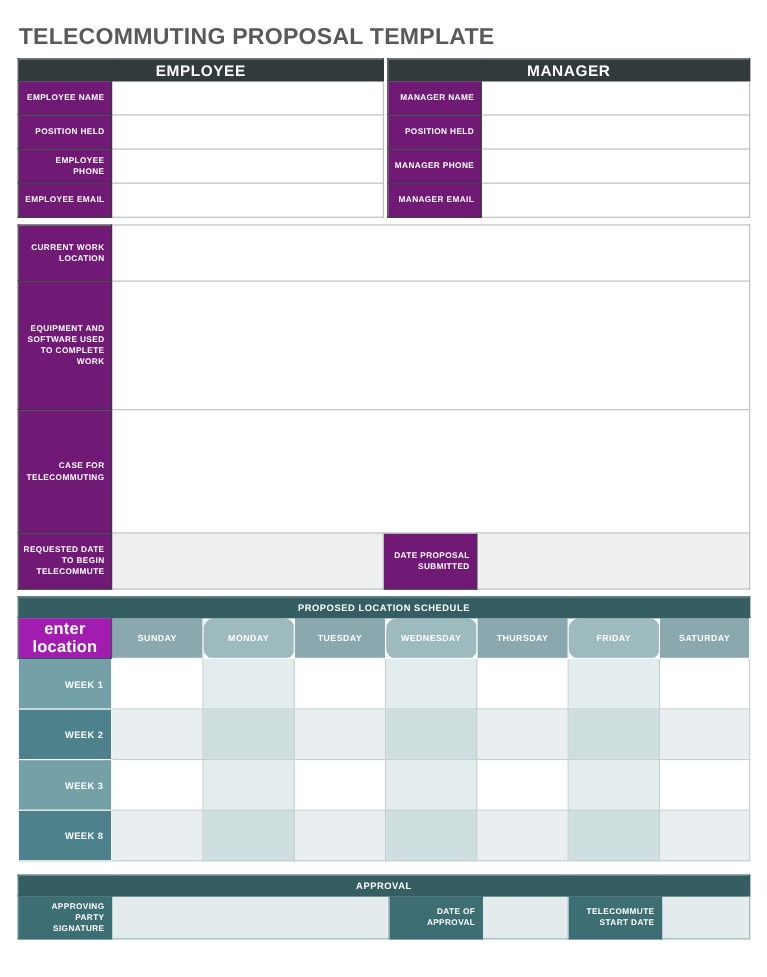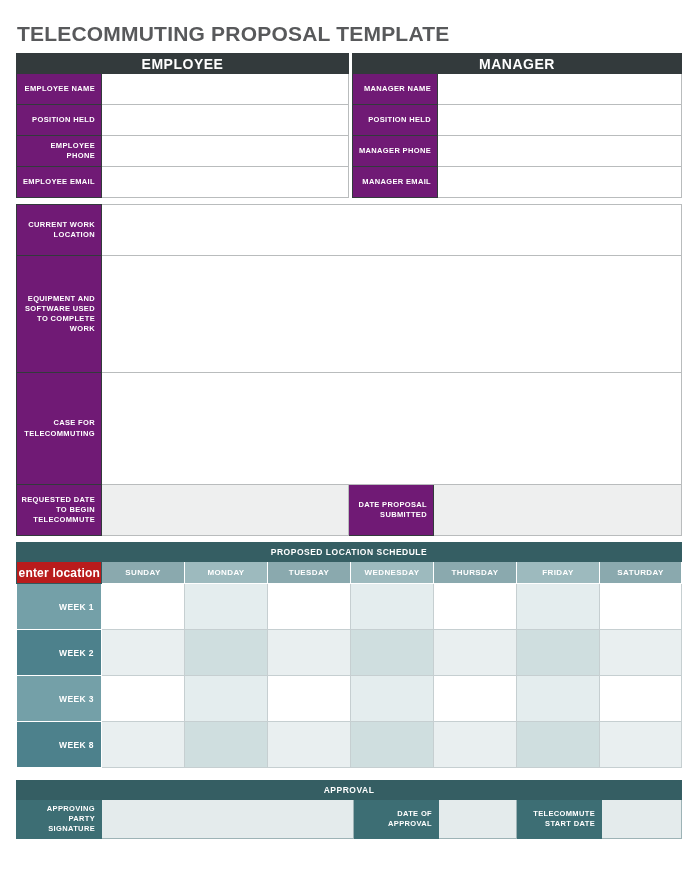--- a/index.html
+++ b/index.html
@@ -95,41 +95,41 @@
     background: #355e63;
     color: #ffffff;
     font-size: 8.5px;
     font-weight: bold;
     letter-spacing: 0.5px;
     text-align: center;
     height: 16px;
     border: 1px solid #355e63;
   }
   .enter-loc {
-    background: #b91c1c;
-    color: #ffffff;
-    font-size: 12px;
-    font-weight: bold;
-    text-align: right;
+    background: #a21caf;
+    color: #ffffff;
+    font-size: 15px;
+    font-weight: bold;
+    text-align: center;
     height: 19px;
     border: 1px solid #32575c;
     letter-spacing: 0.2px;
   }
   .day {
     color: #ffffff;
     font-size: 8px;
     font-weight: bold;
     letter-spacing: 0.4px;
     text-align: center;
     height: 19px;
     border: 1px solid #ffffff;
     margin-left: 32px;
   }
   .day.a { background: #8aa9ae; }
-  .day.b { background: #9dbabe; }
+  .day.b { background: #9dbabe; border-radius: 10px; }
 
   .wk {
     color: #ffffff;
     font-size: 8.5px;
     font-weight: bold;
     letter-spacing: 0.4px;
     text-align: right;
     padding-right: 7px;
     height: 43px;
     border: 1px solid #ffffff;

